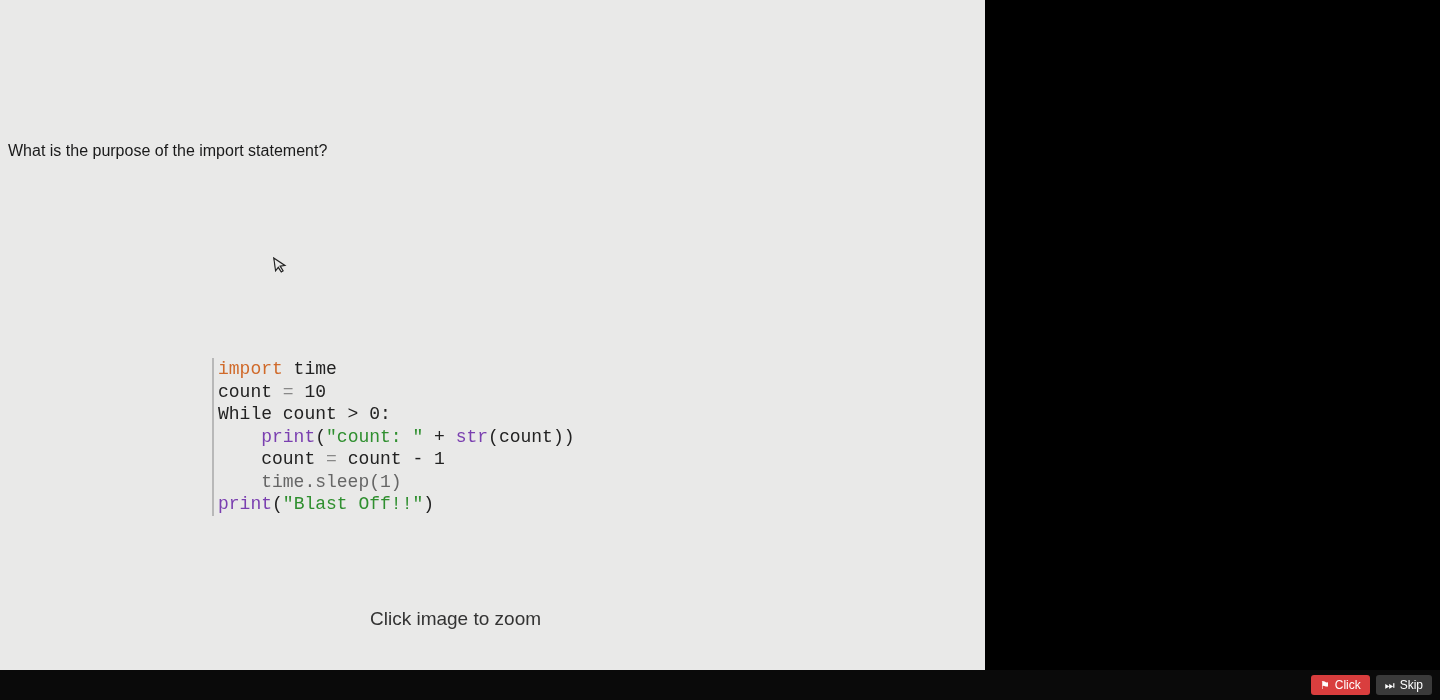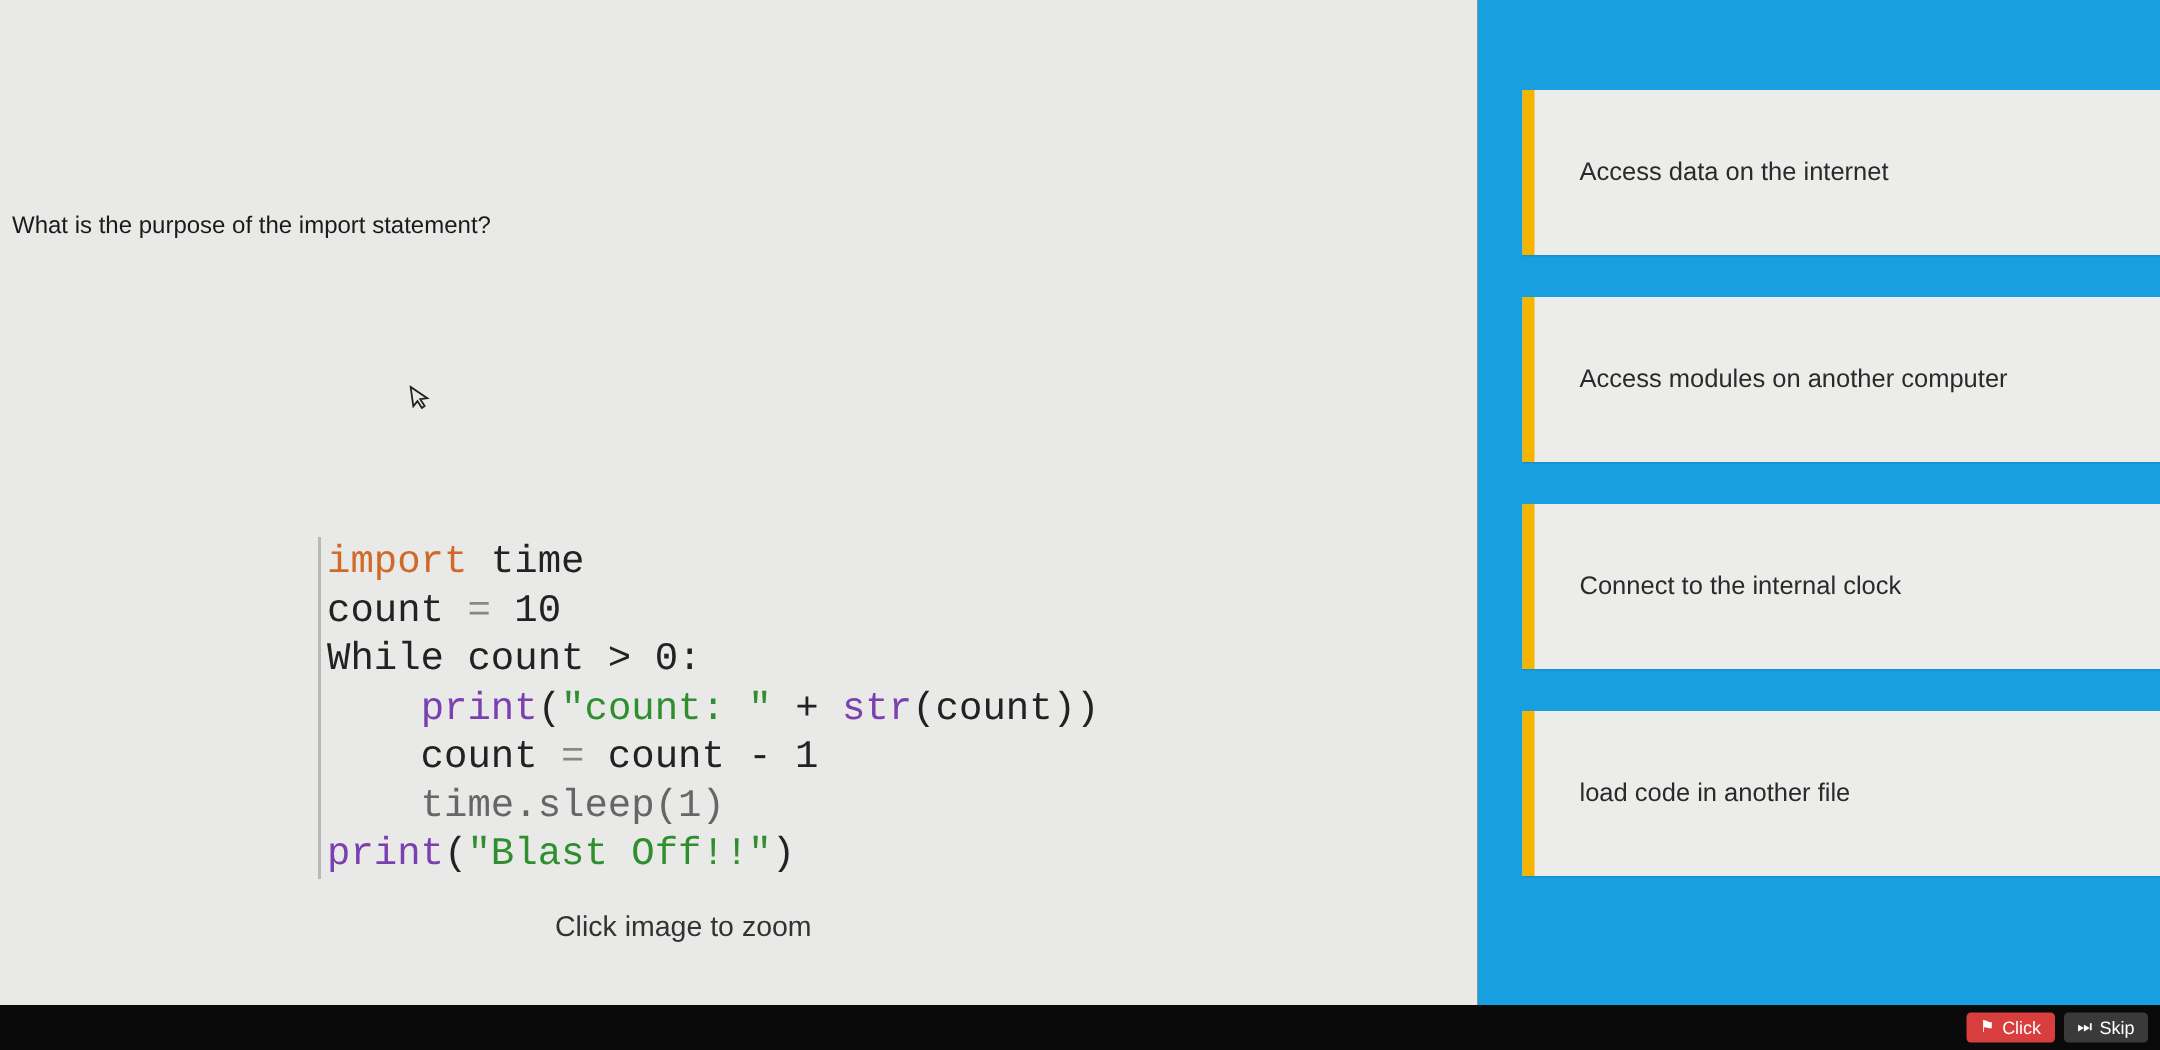--- a/index.html
+++ b/index.html
@@ -29,21 +29,21 @@
     color: #222;
     transform: rotate(-8deg);
   }
   .code-block {
     position: absolute;
     top: 358px;
     left: 212px;
     border-left: 2px solid #b8b8b8;
     padding-left: 4px;
     font-family: "Courier New", Courier, monospace;
-    font-size: 26px;
+    font-size: 18px;
     line-height: 1.25;
     color: #222;
     white-space: pre;
   }
   .kw-import { color: #d06a2a; }
   .kw-func   { color: #7a3fb0; }
   .kw-str    { color: #2f8f2f; }
   .kw-op     { color: #888; }
   .kw-dim    { color: #666; }
 
@@ -117,34 +117,20 @@
 <span>count </span><span class="kw-op">=</span><span> 10</span>
 <span>While count &gt; 0:</span>
 <span>    </span><span class="kw-func">print</span><span>(</span><span class="kw-str">"count: "</span><span> + </span><span class="kw-func">str</span><span>(count))</span>
 <span>    count </span><span class="kw-op">=</span><span> count - 1</span>
 <span class="kw-dim">    time.sleep(1)</span>
 <span></span><span class="kw-func">print</span><span>(</span><span class="kw-str">"Blast Off!!"</span><span>)</span></div>
 
     <div class="zoom-hint">Click image to zoom</div>
   </div>
 
-  <div class="answers-panel">
-    <div class="answer">
-      <span>Access data on the internet</span>
-    </div>
-    <div class="answer">
-      <span>Access modules on another computer</span>
-    </div>
-    <div class="answer">
-      <span>Connect to the internal clock</span>
-    </div>
-    <div class="answer">
-      <span>load code in another file</span>
-    </div>
-  </div>
 
 </div>
 
 <div class="footer">
   <div class="footer-btn finish-btn">
     <span class="flag-icon">⚑</span>
     <span>Click</span>
   </div>
   <div class="footer-btn skip-btn">
     <span class="skip-icon">⏭</span>

